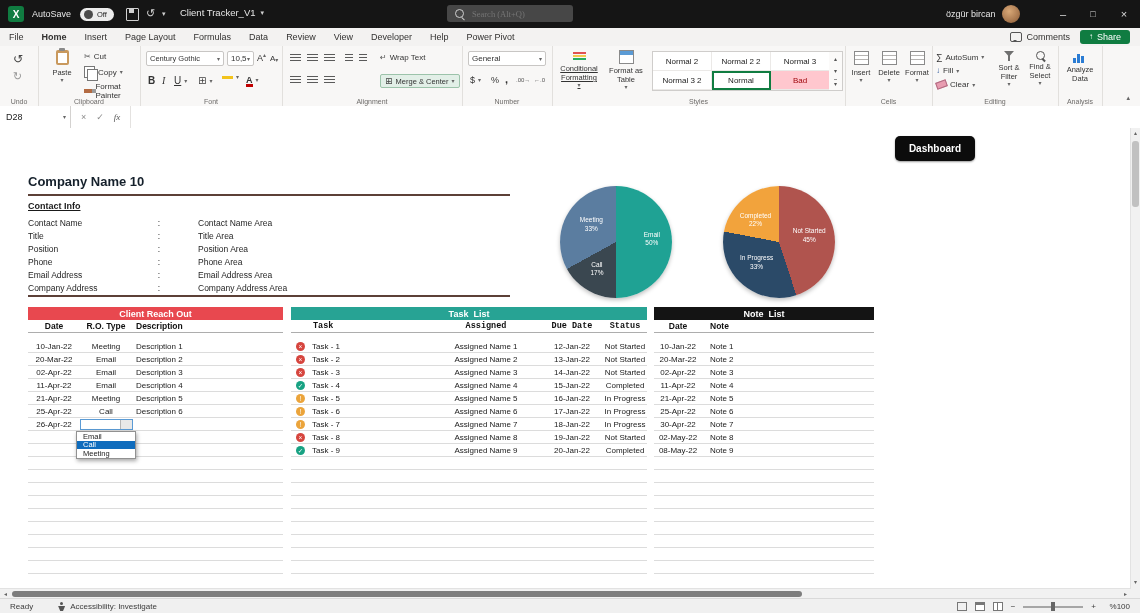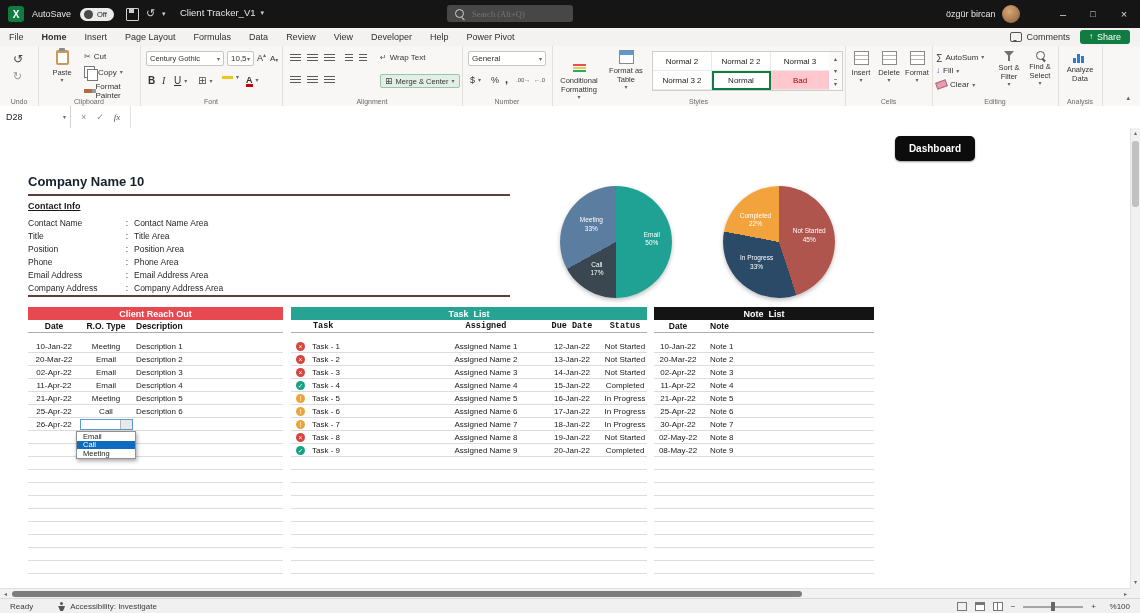--- a/index.html
+++ b/index.html
@@ -99,21 +99,21 @@
   .sheet{position:absolute;left:0;top:128px;width:1131px;height:460px;background:#fff;overflow:hidden;}
   .banner{left:17px;top:10px;width:871px;height:23px;background:#394754;color:#dde6ed;
           font-family:"Liberation Serif",serif;font-weight:bold;font-size:15px;letter-spacing:.6px;
           display:flex;align-items:center;justify-content:center;}
   .dash-btn{left:895px;top:8px;width:80px;height:25px;background:#0c0c0c;color:#fff;border-radius:5px;
             font-size:10px;font-weight:bold;display:flex;align-items:center;justify-content:center;box-shadow:0 1px 2px rgba(0,0,0,.4);}
   .company-name{left:28px;top:46px;font-size:13px;font-weight:bold;color:#15202b;}
   .rule{background:#5c4037;height:2px;}
   .section-title{left:28px;top:73px;font-size:9px;font-weight:bold;color:#1a1a1a;text-decoration:underline;}
   .fields{left:28px;top:88px;width:482px;}
-  .frow{height:13px;display:flex;align-items:center;font-size:8.5px;color:#1f1f1f;}
+  .frow{height:13px;display:flex;align-items:center;font-size:8.5px;color:#1f1f1f;gap:32px;}
   .flabel{width:92px;}
   .fcolon{width:14px;text-align:center;}
 
   .pie{position:absolute;width:112px;height:112px;border-radius:50%;box-shadow:0 2px 4px rgba(0,0,0,.25);}
   .pie-lbl{position:absolute;transform:translate(-50%,-50%);color:#fff;font-size:6.5px;line-height:1.3;
            text-align:center;width:44px;}
   .pie-lbl span{display:block;}
 
   .tbl-bar{position:absolute;height:13px;top:179px;color:#fff;font-weight:bold;font-size:9px;
            display:flex;align-items:center;justify-content:center;white-space:pre;}
@@ -360,21 +360,21 @@
       <div class="rbtn" style="left:54px;top:31px;font-size:6px;color:#555;">
           <span>.00→</span>
         </div>
       <div class="rbtn" style="left:72px;top:31px;font-size:6px;color:#555;">
           <span>←.0</span>
         </div>
       <div class="rgroup-label">Number</div>
     </div>
 
     <div class="rgroup" style="left:552px;width:293px;">
-      <div class="rbig" style="left:4px;top:16px;width:46px;">
+      <div class="rbig" style="left:4px;top:4px;width:46px;text-decoration:underline;">
         <span class="cf-ic">
             <i style="background:#e05252;"></i>
             <i style="background:#f2c94c;"></i>
             <i style="background:#27ae60;"></i>
           </span>
         <span style="margin-top:2px;">Conditional</span>
         <span>Formatting</span>
         <span class="chv">▾</span>
       </div>
       <div class="rbig" style="left:52px;top:4px;width:44px;">

